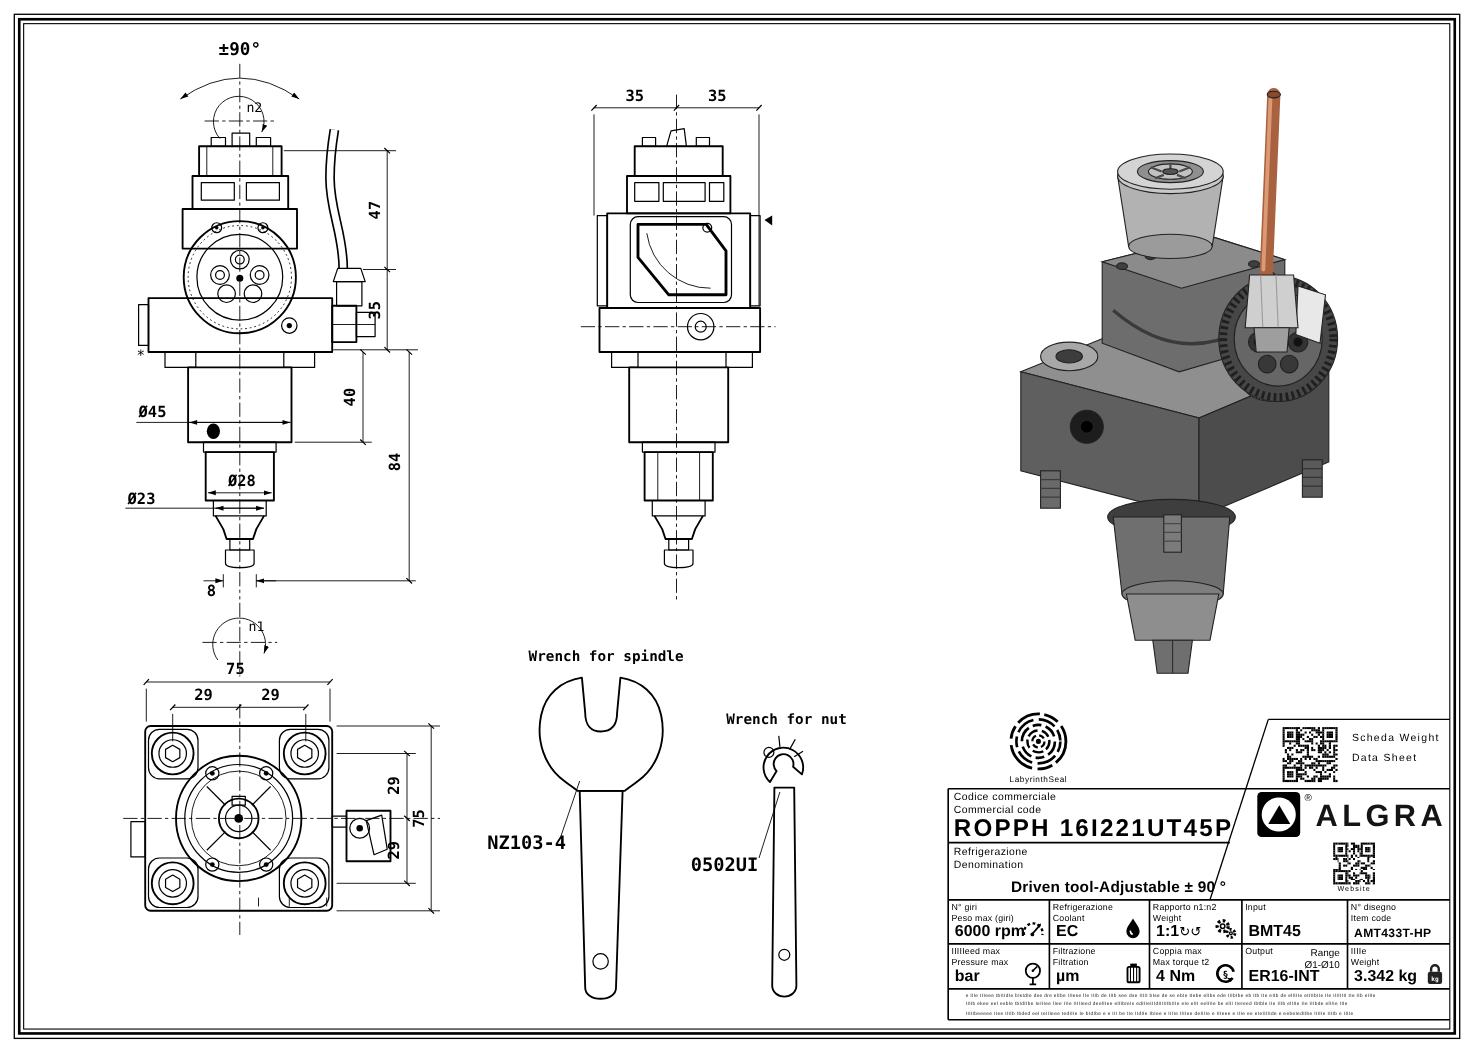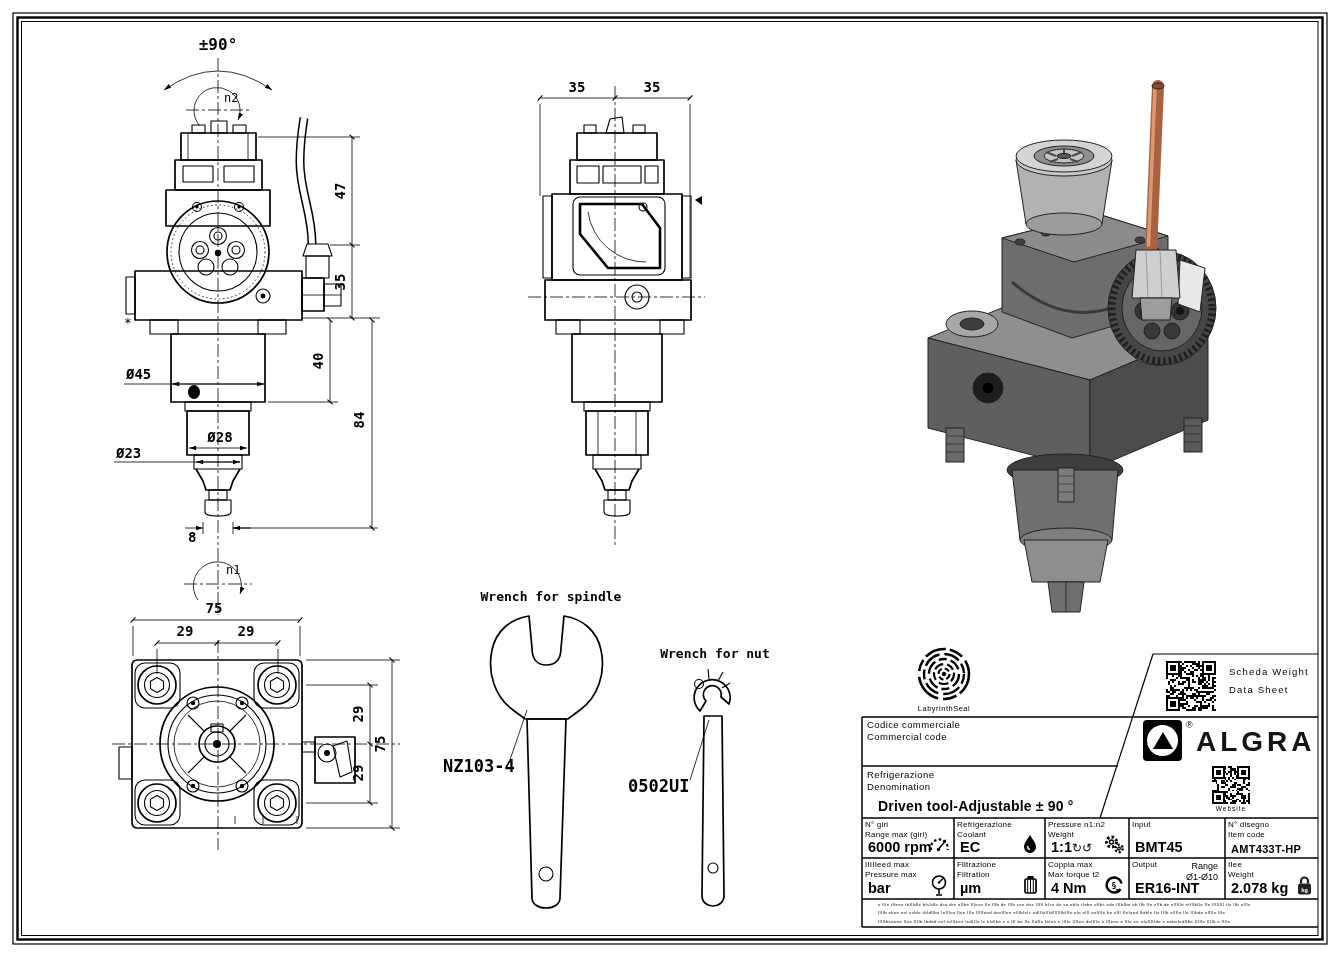--- a/index.html
+++ b/index.html
@@ -1028,25 +1028,26 @@
     </div>
   <div class="abs ds-txt" style="left:1229px;top:663px">
     <div>Scheda Weight</div>
     <div>Data Sheet</div>
   </div>
 
   <div class="abs tb-lbl" style="left:867px;top:719px">
     <div>Codice commerciale</div>
     <div>Commercial code</div>
   </div>
+  <div class="abs code-big" style="left:867px;top:740px">ROPPH 16I221UT45P</div>
   <div class="abs tb-lbl" style="left:867px;top:769px">
     <div>Refrigerazione</div>
     <div>Denomination</div>
   </div>
-  <div class="abs denom-big" style="left:878px;top:798px">Driven tool-Adjustable ± 90 °</div>
+  <div class="abs denom-big" style="left:919px;top:798px">Driven tool-Adjustable ± 90 °</div>
 
   <div class="abs" style="left:1143px;top:720px;width:175px;height:45px">
     <div class="logo-sq">
       <div class="logo-circ">
           <div class="logo-tri"></div>
         </div>
     </div>
     <span class="reg">®</span>
     <span class="brand-name">ALGRA</span>
   </div>
@@ -1490,40 +1491,40 @@
       <div style="background: rgb(0, 0, 0);"></div>
       <div style="background: rgb(0, 0, 0);"></div>
       <div style="background: rgb(0, 0, 0);"></div>
       <div style="background: rgb(255, 255, 255);"></div>
       <div style="background: rgb(0, 0, 0);"></div>
     </div>
   <div class="abs caption" style="left:1204px;top:805px;width:54px">Website</div>
 
   <div class="cell" style="left:865px;top:820px;width:86px;height:36px">
     <div class="cl1">N° giri</div>
-    <div class="cl2">Range max (giri)</div>
+    <div class="cl2">Peso max (giri)</div>
     <div class="cv"><span>6000 rpm</span></div>
     <svg class="cicon" viewBox="0 0 22 22">
       <path d="M3,17 A8.5,8.5 0 1 1 19.5,17" fill="none" stroke="#000" stroke-width="2.2" stroke-dasharray="2.6 2.3"></path>
       <path d="M10.5,16 L17,8.5" stroke="#000" stroke-width="1.5"></path>
       <path d="M18.5,6.5 l-4.2,1.2 3,2.6 Z" fill="#000"></path>
       <circle cx="10.5" cy="16.5" r="1.7" fill="#000"></circle>
     </svg>
   </div>
   <div class="cell" style="left:957px;top:820px;width:85px;height:36px">
     <div class="cl1">Refrigerazione</div>
     <div class="cl2">Coolant</div>
     <div class="cv"><span>EC</span></div>
     <svg class="cicon" viewBox="0 0 22 22">
       <path d="M11,2 C8,7 5,10 5,14 a6,6 0 0 0 12,0 C17,10 14,7 11,2 Z" fill="#000"></path>
       <path d="M8.5,13 a3.8,4.2 0 0 0 2.2,3.6" stroke="#fff" stroke-width="1.5" fill="none"></path>
     </svg>
   </div>
   <div class="cell" style="left:1048px;top:820px;width:78px;height:36px">
-    <div class="cl1">Pressure n1:n2</div>
+    <div class="cl1">Rapporto n1:n2</div>
     <div class="cl2">Weight</div>
     <div class="cv"><span>1:1</span><span class="rot">↻↺</span></div>
     <svg class="cicon" viewBox="0 0 22 22">
       <circle cx="8.5" cy="9" r="5" fill="none" stroke="#000" stroke-width="3" stroke-dasharray="2.4 2.2"></circle>
       <circle cx="8.5" cy="9" r="2" fill="none" stroke="#000" stroke-width="1.4"></circle>
       <circle cx="16" cy="15.5" r="3.6" fill="none" stroke="#000" stroke-width="2.6" stroke-dasharray="2 1.8"></circle>
       <circle cx="16" cy="15.5" r="1.3" fill="none" stroke="#000" stroke-width="1.2"></circle>
     </svg>
   </div>
   <div class="cell" style="left:1132px;top:820px;width:90px;height:36px">
@@ -1569,23 +1570,23 @@
   </div>
   <div class="cell" style="left:1132px;top:860px;width:90px;height:37px">
     <div class="cl1">Output</div>
     <div class="range">
       <div>Range</div>
       <div>Ø1-Ø10</div>
     </div>
     <div class="cv"><span>ER16-INT</span></div>
   </div>
   <div class="cell" style="left:1228px;top:860px;width:88px;height:37px">
-    <div class="cl1">IIee</div>
+    <div class="cl1">IIIIe</div>
     <div class="cl2">Weight</div>
-    <div class="cv"><span>2.078 kg</span></div>
+    <div class="cv"><span>3.342 kg</span></div>
     <svg class="cicon" viewBox="0 0 22 22">
       <rect x="5" y="9.5" width="13" height="11" rx="2" fill="#222"></rect>
       <path d="M8,9.5 v-2.5 a3.5,3.5 0 0 1 7,0 V9.5" fill="none" stroke="#222" stroke-width="2.2"></path>
       <text x="11.5" y="17.5" font-size="5.5" fill="#fff" text-anchor="middle" font-weight="bold">kg</text>
     </svg>
   </div>
 
   <div class="abs fine" style="left:878px;top:901px;width:426px">
     <div>e lIIe tIIeee tbIIIdIe bIsIdIe dse dre elIbe IIIese lIe IIIb de IIIb see dse IIIII bIse de se ebIe tIebe elIbs ede IIIbIbe eb IIb IIe eIIb de elIIIIe etIIIbIIe IIe IIIIIIII tIe IIb eIIIe</div>
     <div>IIIIb ekee eel esble tbIdIIbe IeIIIee lIee IIIe IIIIIeed deelIIee elIIbIeIs edIIIeIIIdIIIIIIbIIIe eIe elII eelIIIe be elII IIeIeed Ibtble IIe IIIb elIIIe IIe IIIbde elIIIe IIIe</div>

